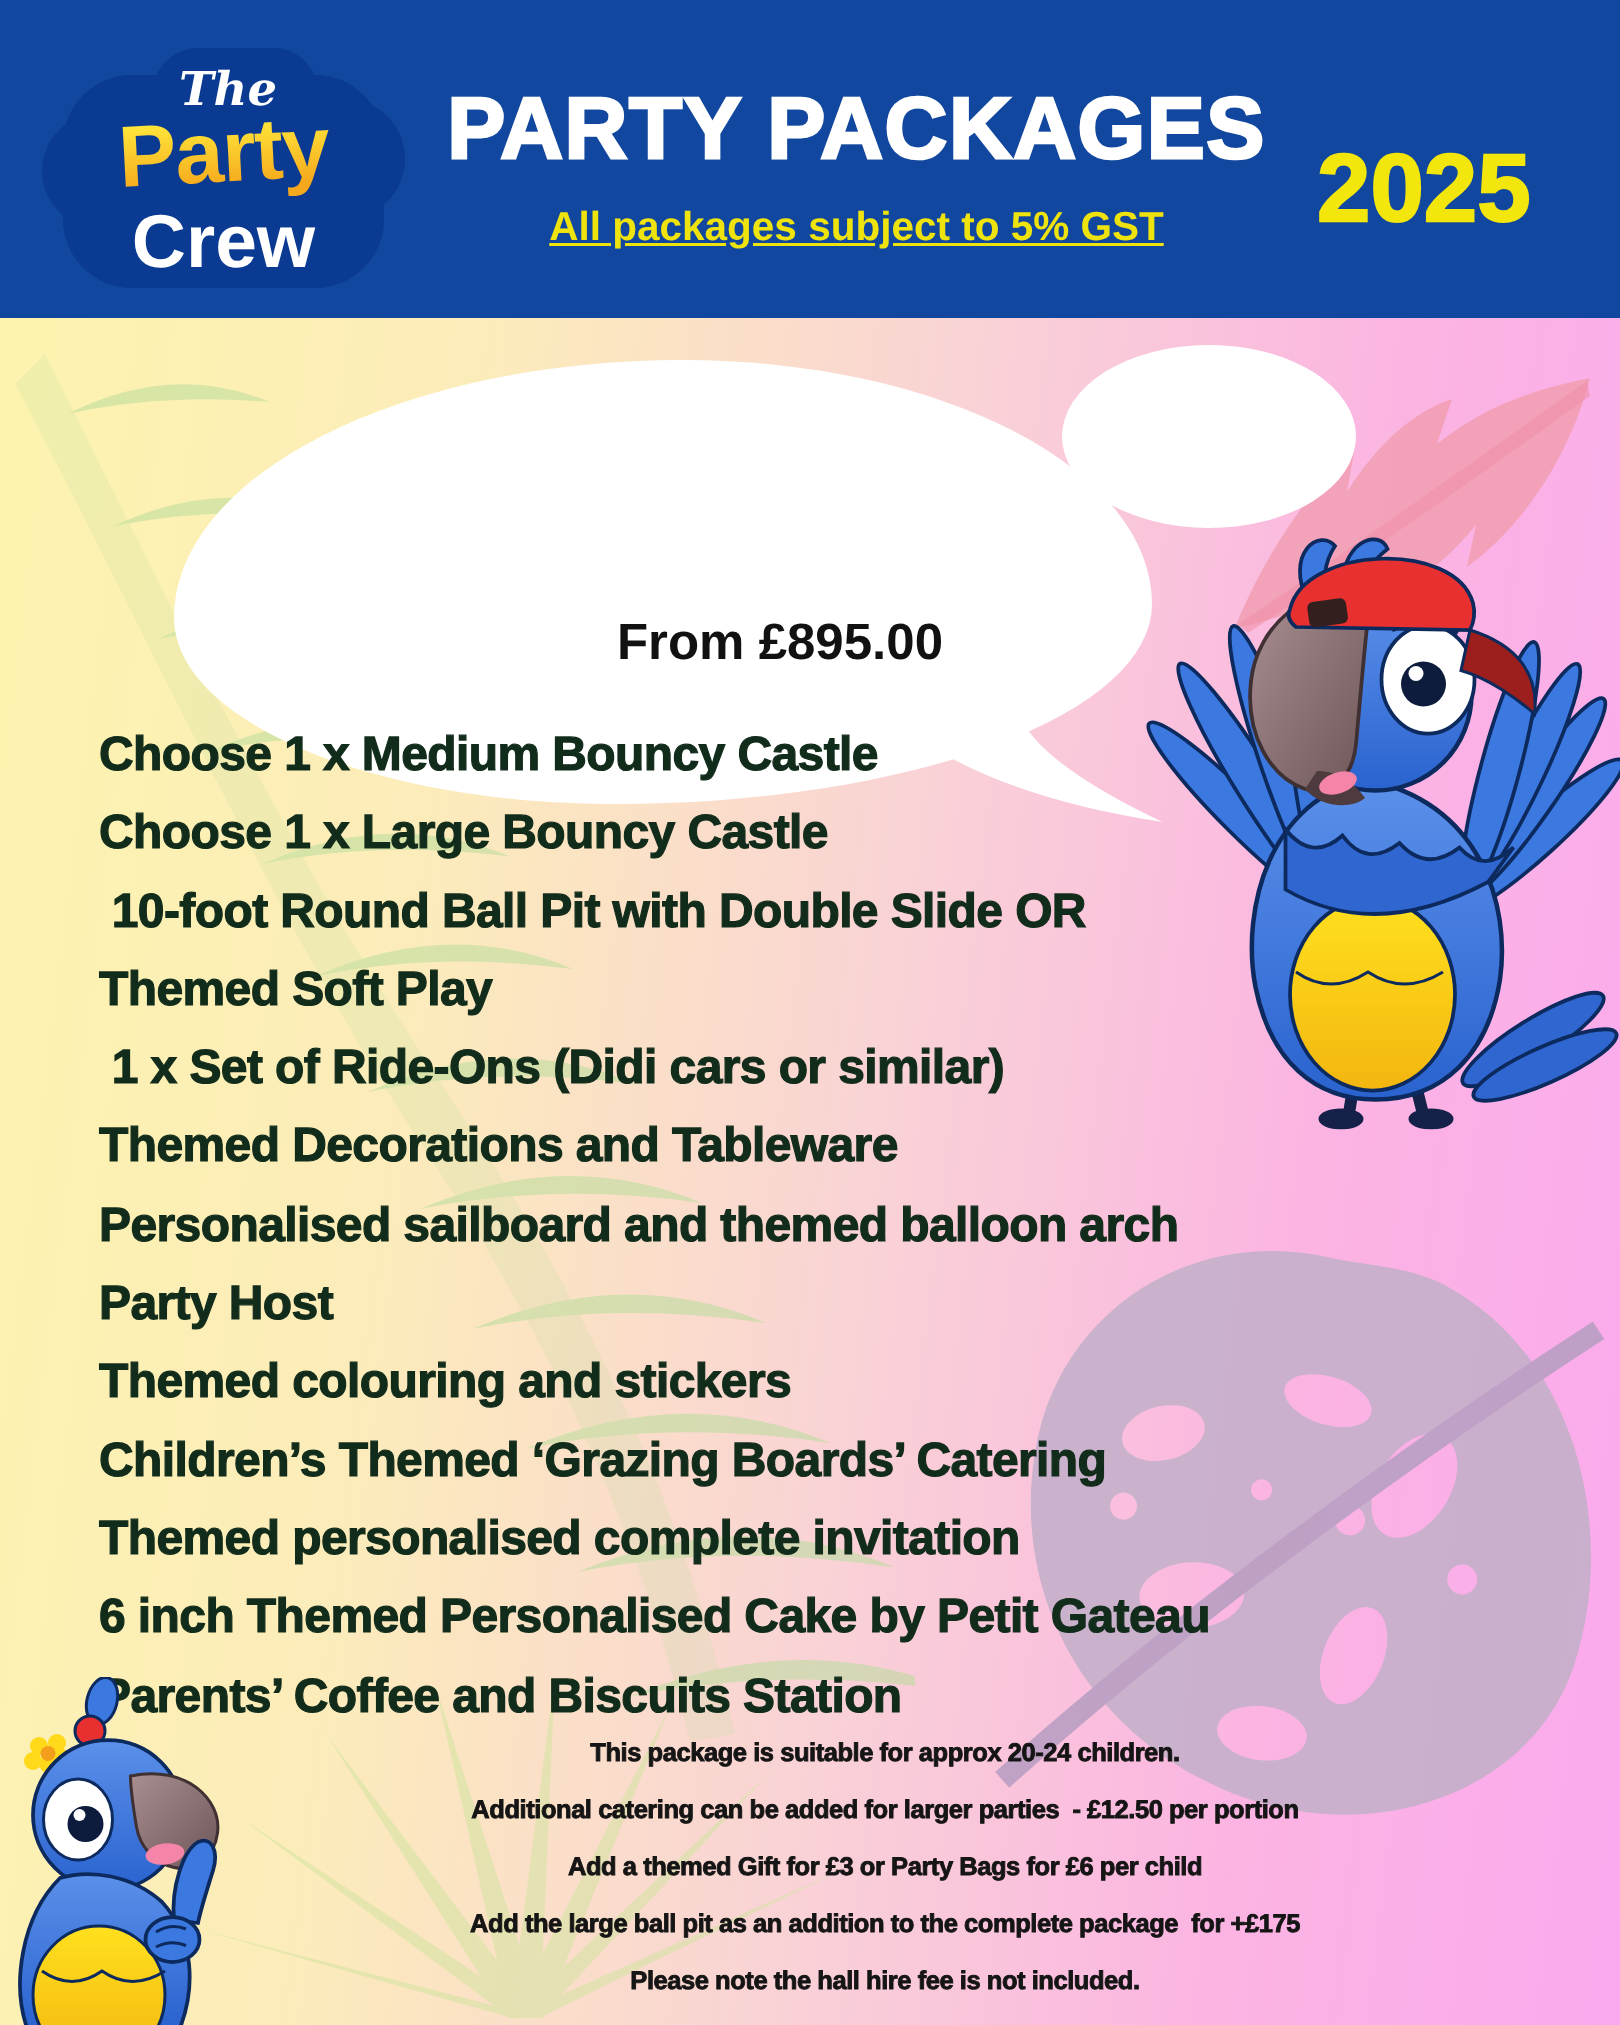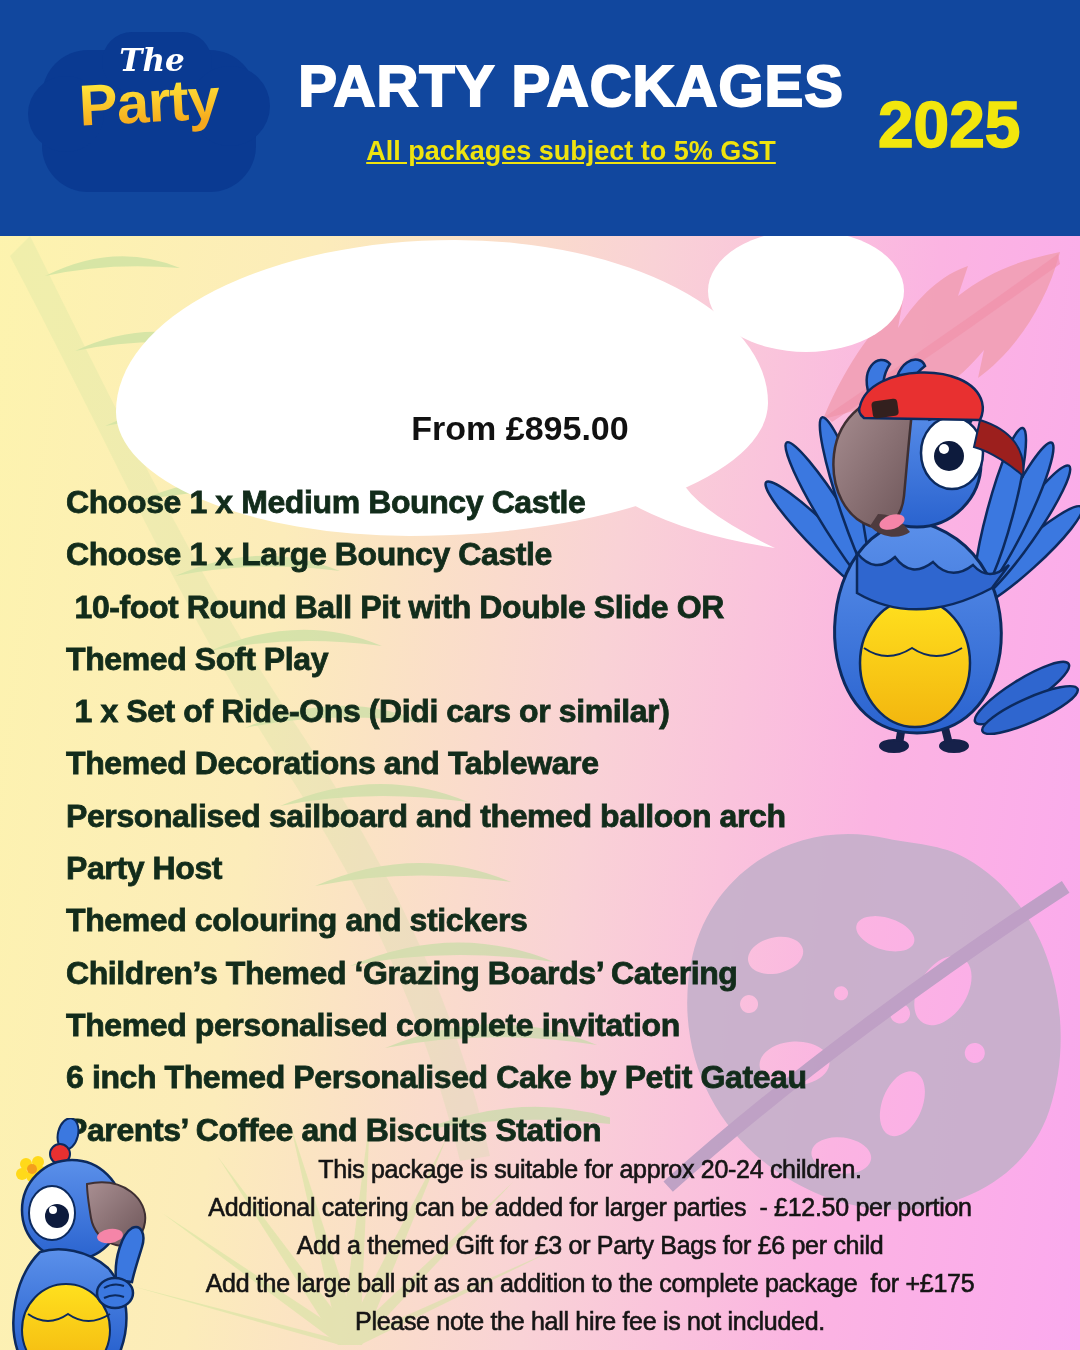--- a/index.html
+++ b/index.html
@@ -3,21 +3,21 @@
 <meta charset="utf-8">
 <style>
   html,body{margin:0;padding:0;background:#e9e9e9;}
   .poster{
     position:relative;width:1080px;height:1350px;overflow:hidden;
     font-family:"Liberation Sans",sans-serif;
     background:linear-gradient(97deg,#fdf4ad 0%,#fcecba 28%,#f9d2d6 55%,#fbb4e2 78%,#fba9ee 100%);
   }
   svg{display:block;}
   
-  .header{position:absolute;left:0;top:0;width:1080px;height:236px;background:#11479e;z-index:30;}
+  .header{position:absolute;left:0;top:0;width:1080px;height:212px;background:#11479e;z-index:30;}
   .logo{position:absolute;left:42px;top:50px;width:214px;height:142px;background:#0a3a92;border-radius:46px;z-index:31;}
   .logo::before{content:"";position:absolute;left:-14px;top:26px;width:76px;height:76px;background:#0a3a92;border-radius:50%;}
   .logo::after{content:"";position:absolute;right:-14px;top:16px;width:80px;height:80px;background:#0a3a92;border-radius:50%;}
   .logo .bump{position:absolute;left:60px;top:-18px;width:110px;height:60px;background:#0a3a92;border-radius:30px;}
   .logo-the{position:absolute;left:0;right:-6px;top:-8px;text-align:center;z-index:3;
     font-family:"DejaVu Serif",serif;font-style:italic;font-weight:700;font-size:31px;color:#ffffff;}
   .logo-party{position:absolute;left:-14px;right:-14px;top:18px;text-align:center;z-index:2;
     font-size:58px;font-weight:900;letter-spacing:-1px;transform:rotate(-3deg);
     background:linear-gradient(180deg,#ffe53a 20%,#f5a81c 85%);
     -webkit-background-clip:text;background-clip:text;color:transparent;}
@@ -41,21 +41,21 @@
     font-size:56px;line-height:71px;font-weight:900;color:#141414;letter-spacing:0.5px;
     -webkit-text-stroke:2.6px #141414;}
   .pkg-price{position:absolute;left:205px;top:409px;width:630px;text-align:center;z-index:11;
     font-size:34px;font-weight:600;color:#111111;}
   
   .items{position:absolute;left:62px;top:472px;width:860px;margin:4px;padding:0;list-style:none;z-index:12;}
   .items li{white-space:pre-wrap;font-size:32px;line-height:52.3px;font-weight:800;
     color:#122c1b;letter-spacing:-0.4px;-webkit-text-stroke:0.8px #122c1b;}
   
   .notes{position:absolute;left:120px;top:1150px;width:940px;text-align:center;z-index:12;}
-  .notes p{margin:0;font-size:25px;line-height:38px;font-weight:400;color:#151515;
+  .notes p{margin:0;font-size:17px;line-height:38px;font-weight:700;color:#151515;
     letter-spacing:-0.3px;-webkit-text-stroke:0.6px #151515;white-space:pre-wrap;}
   
   .parrot-large{position:absolute;left:752px;top:348px;z-index:20;}
   .parrot-small{position:absolute;left:-6px;top:1118px;z-index:20;}
 </style>
 </head>
 <body>
 
 <div class="poster">
 
@@ -253,19 +253,20 @@
     <p>Add a themed Gift for £3 or Party Bags for £6 per child</p>
     <p>Add the large ball pit as an addition to the complete package  for +£175</p>
     <p>Please note the hall hire fee is not included.</p>
   </div>
 
   <div class="header">
     <div class="logo">
       <div class="bump"></div>
       <div class="logo-the">The</div>
       <div class="logo-party">Party</div>
+      <div class="logo-crew">Crew</div>
     </div>
     <div class="page-title">PARTY PACKAGES</div>
     <div class="gst-note">All packages subject to 5% GST</div>
     <div class="year">2025</div>
   </div>
 
 </div>
 
 </body></html>

